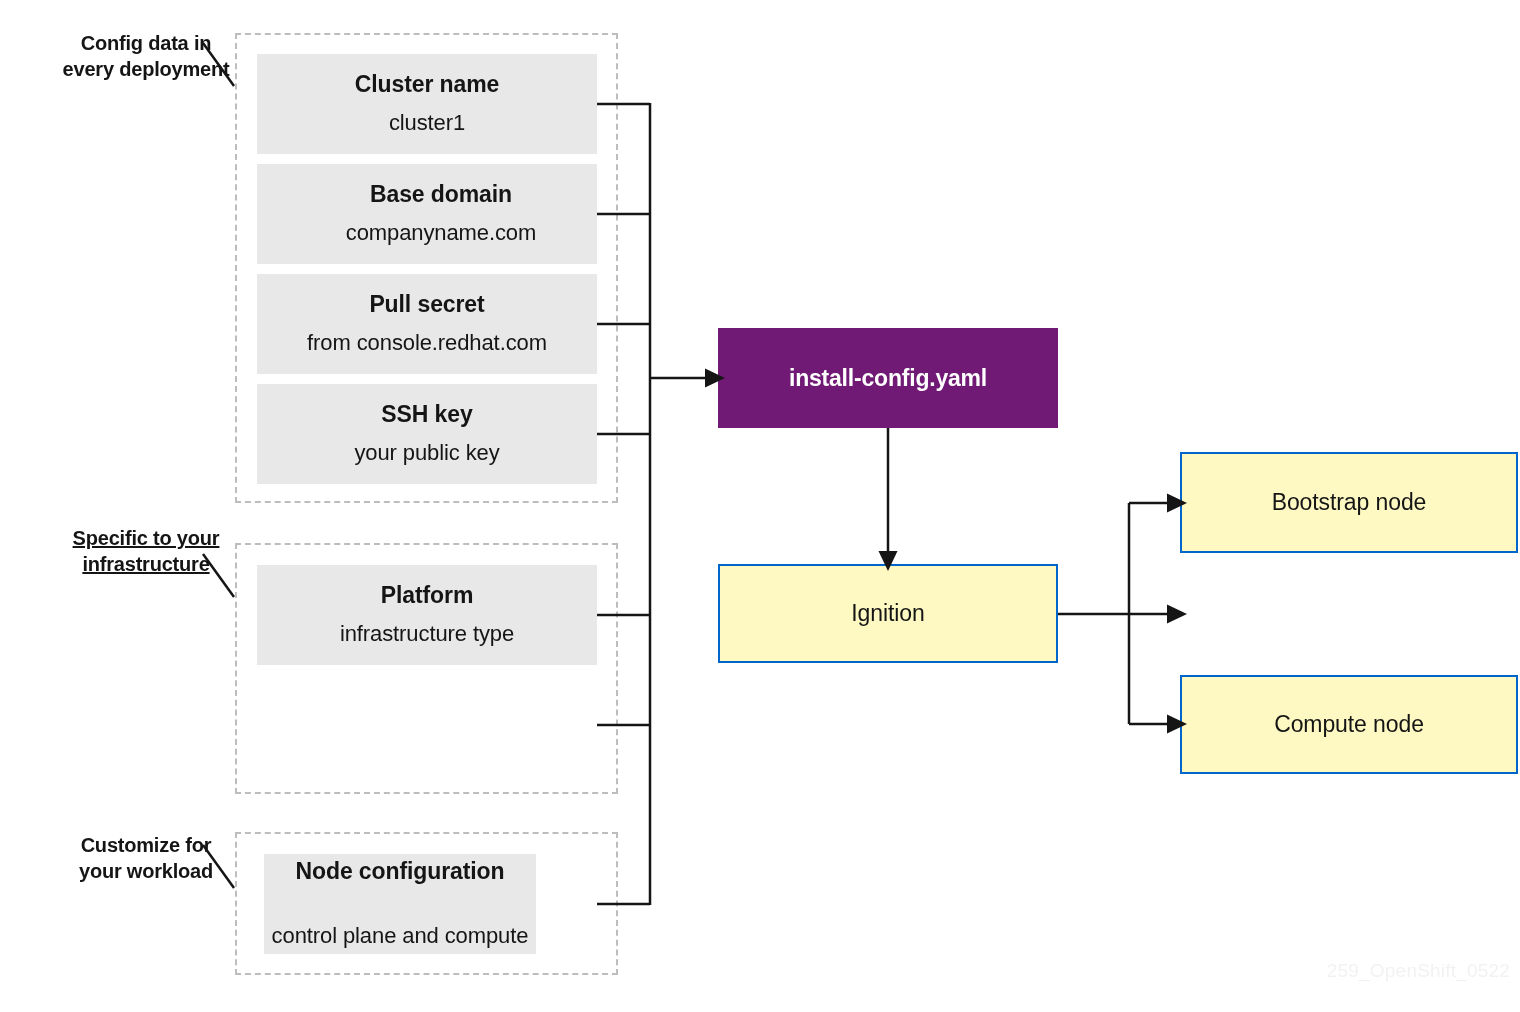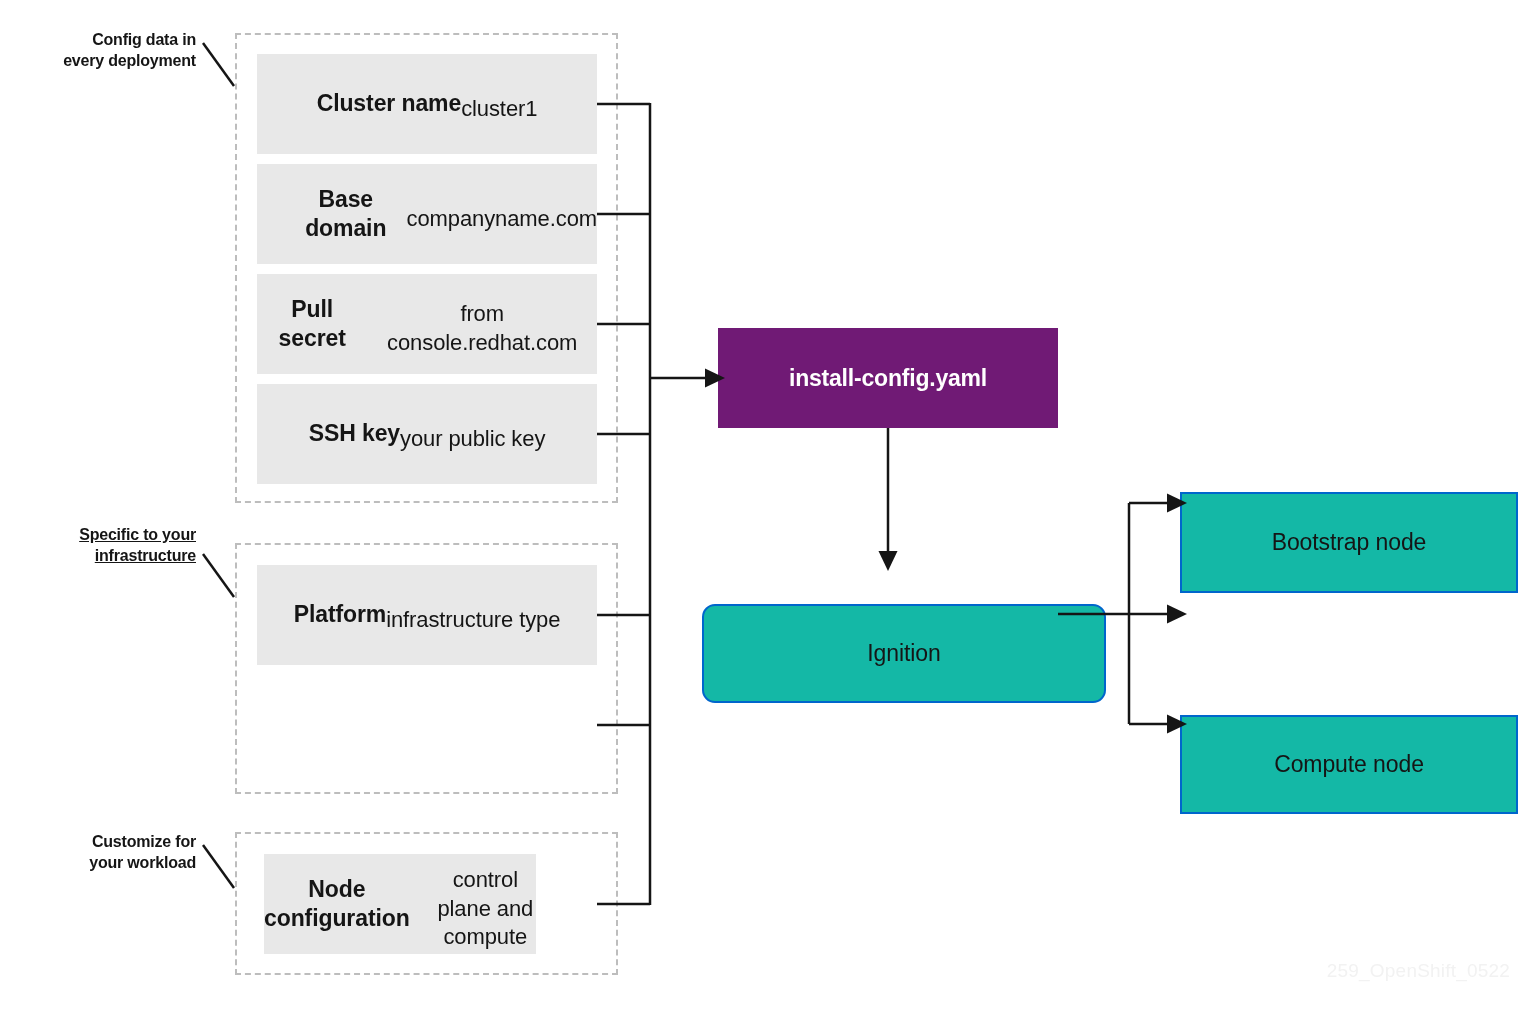--- a/index.html
+++ b/index.html
@@ -25,21 +25,21 @@
     box-sizing: border-box;
     background: transparent;
   }
 
   
   .config-card {
     position: absolute;
     background: #e8e8e8;
     box-sizing: border-box;
     display: flex;
-    flex-direction: row;
+    flex-direction: column;
     align-items: center;
     justify-content: center;
     text-align: center;
   }
   .config-title {
     font-size: 23px;
     font-weight: bold;
     color: #151515;
     line-height: 1.28;
     letter-spacing: -0.1px;
@@ -49,52 +49,52 @@
     font-weight: normal;
     color: #151515;
     line-height: 1.3;
     margin-top: 10px;
     letter-spacing: -0.1px;
   }
 
   
   .side-label {
     position: absolute;
-    font-size: 16px;
+    font-size: 20px;
     font-weight: bold;
     color: #151515;
     line-height: 1.3;
-    text-align: right;
+    text-align: center;
     letter-spacing: -0.2px;
+    padding-left: 48px;
   }
 
   
   .node-filled {
     position: absolute;
     background: #701a75;
     box-sizing: border-box;
     display: flex;
     align-items: center;
     justify-content: center;
   }
   .node-filled .node-label {
     font-size: 23px;
     font-weight: bold;
     color: #ffffff;
     letter-spacing: -0.2px;
   }
   .node-outline {
     position: absolute;
-    background: #14b8a6;
+    background: #fef9c3;
     border: 2px solid #0066cc;
     box-sizing: border-box;
     display: flex;
     align-items: center;
     justify-content: center;
-    margin-top: 40px;
   }
   .node-outline .node-label {
     font-size: 23px;
     font-weight: normal;
     color: #151515;
     letter-spacing: -0.1px;
   }
 
   
   #connectors {
@@ -171,21 +171,21 @@
 
   <div class="config-card" style="left:264px; top:854px; width:272px; height:100px;gap:25px;">
     <div class="config-title">Node configuration</div>
     <div class="config-sub">control plane and compute</div>
   </div>
 
   <div class="node-filled" style="left:718px; top:328px; width:340px; height:100px;">
     <span class="node-label">install-config.yaml</span>
   </div>
 
-  <div class="node-outline" style="left:702px; top:564px; width:404px; height:99px;border-radius:13px;">
+  <div class="node-outline" style="left:718px; top:564px; width:340px; height:99px;">
     <span class="node-label">Ignition</span>
   </div>
 
   <div class="node-outline" style="left:1180px; top:452px; width:338px; height:101px;">
     <span class="node-label">Bootstrap node</span>
   </div>
 
 
   <div class="node-outline" style="left:1180px; top:675px; width:338px; height:99px;">
     <span class="node-label">Compute node</span>

